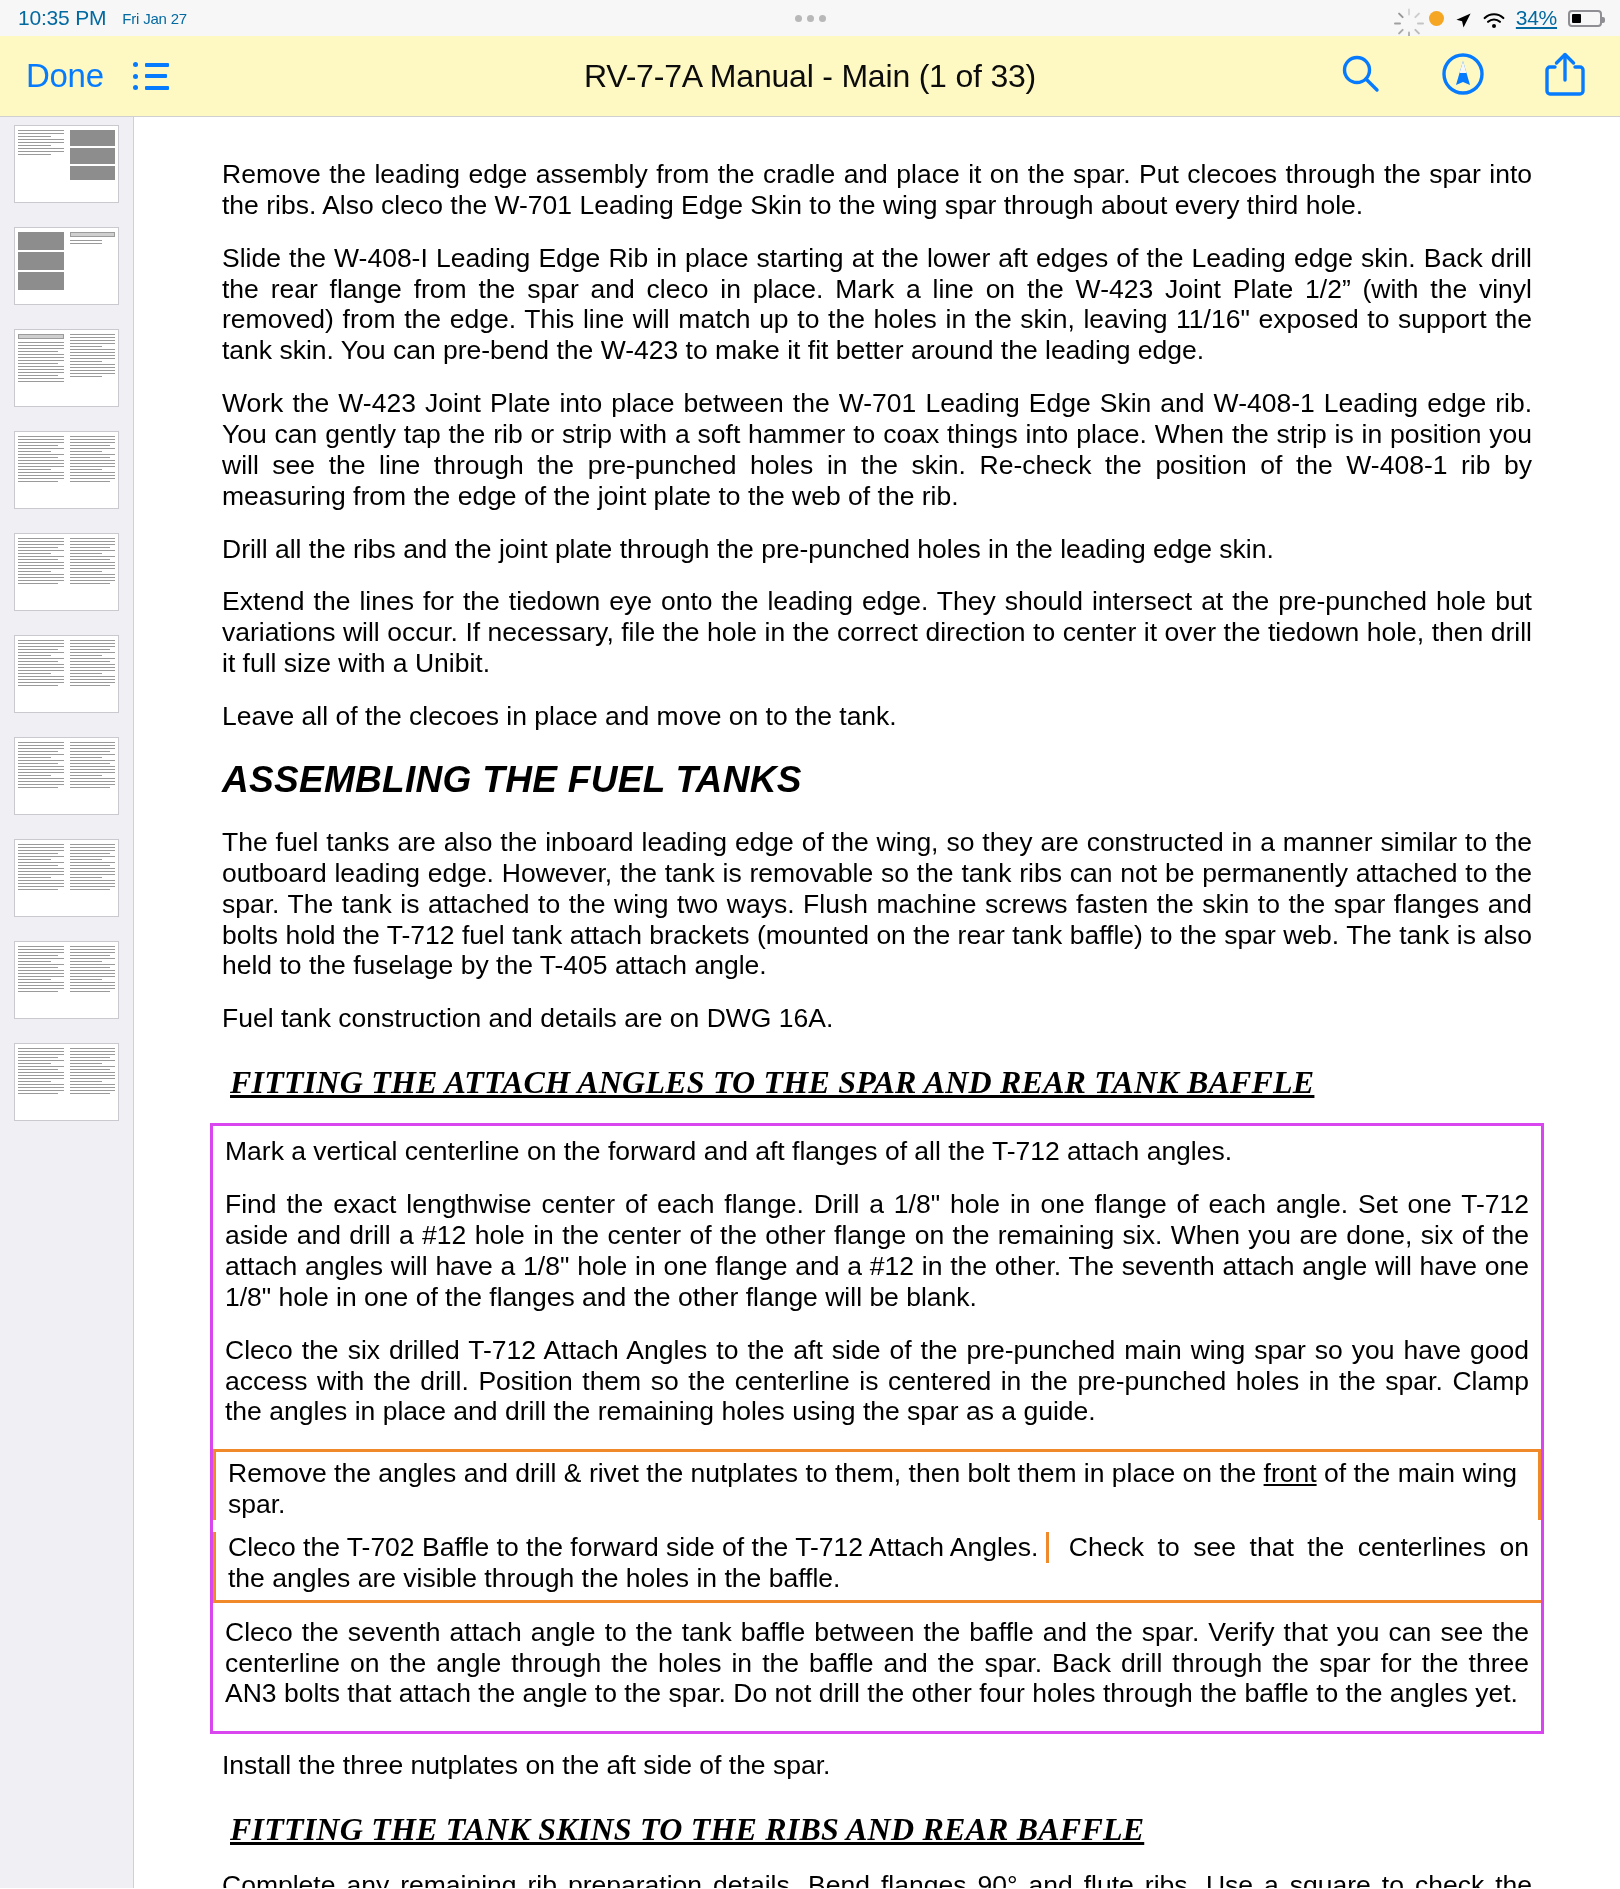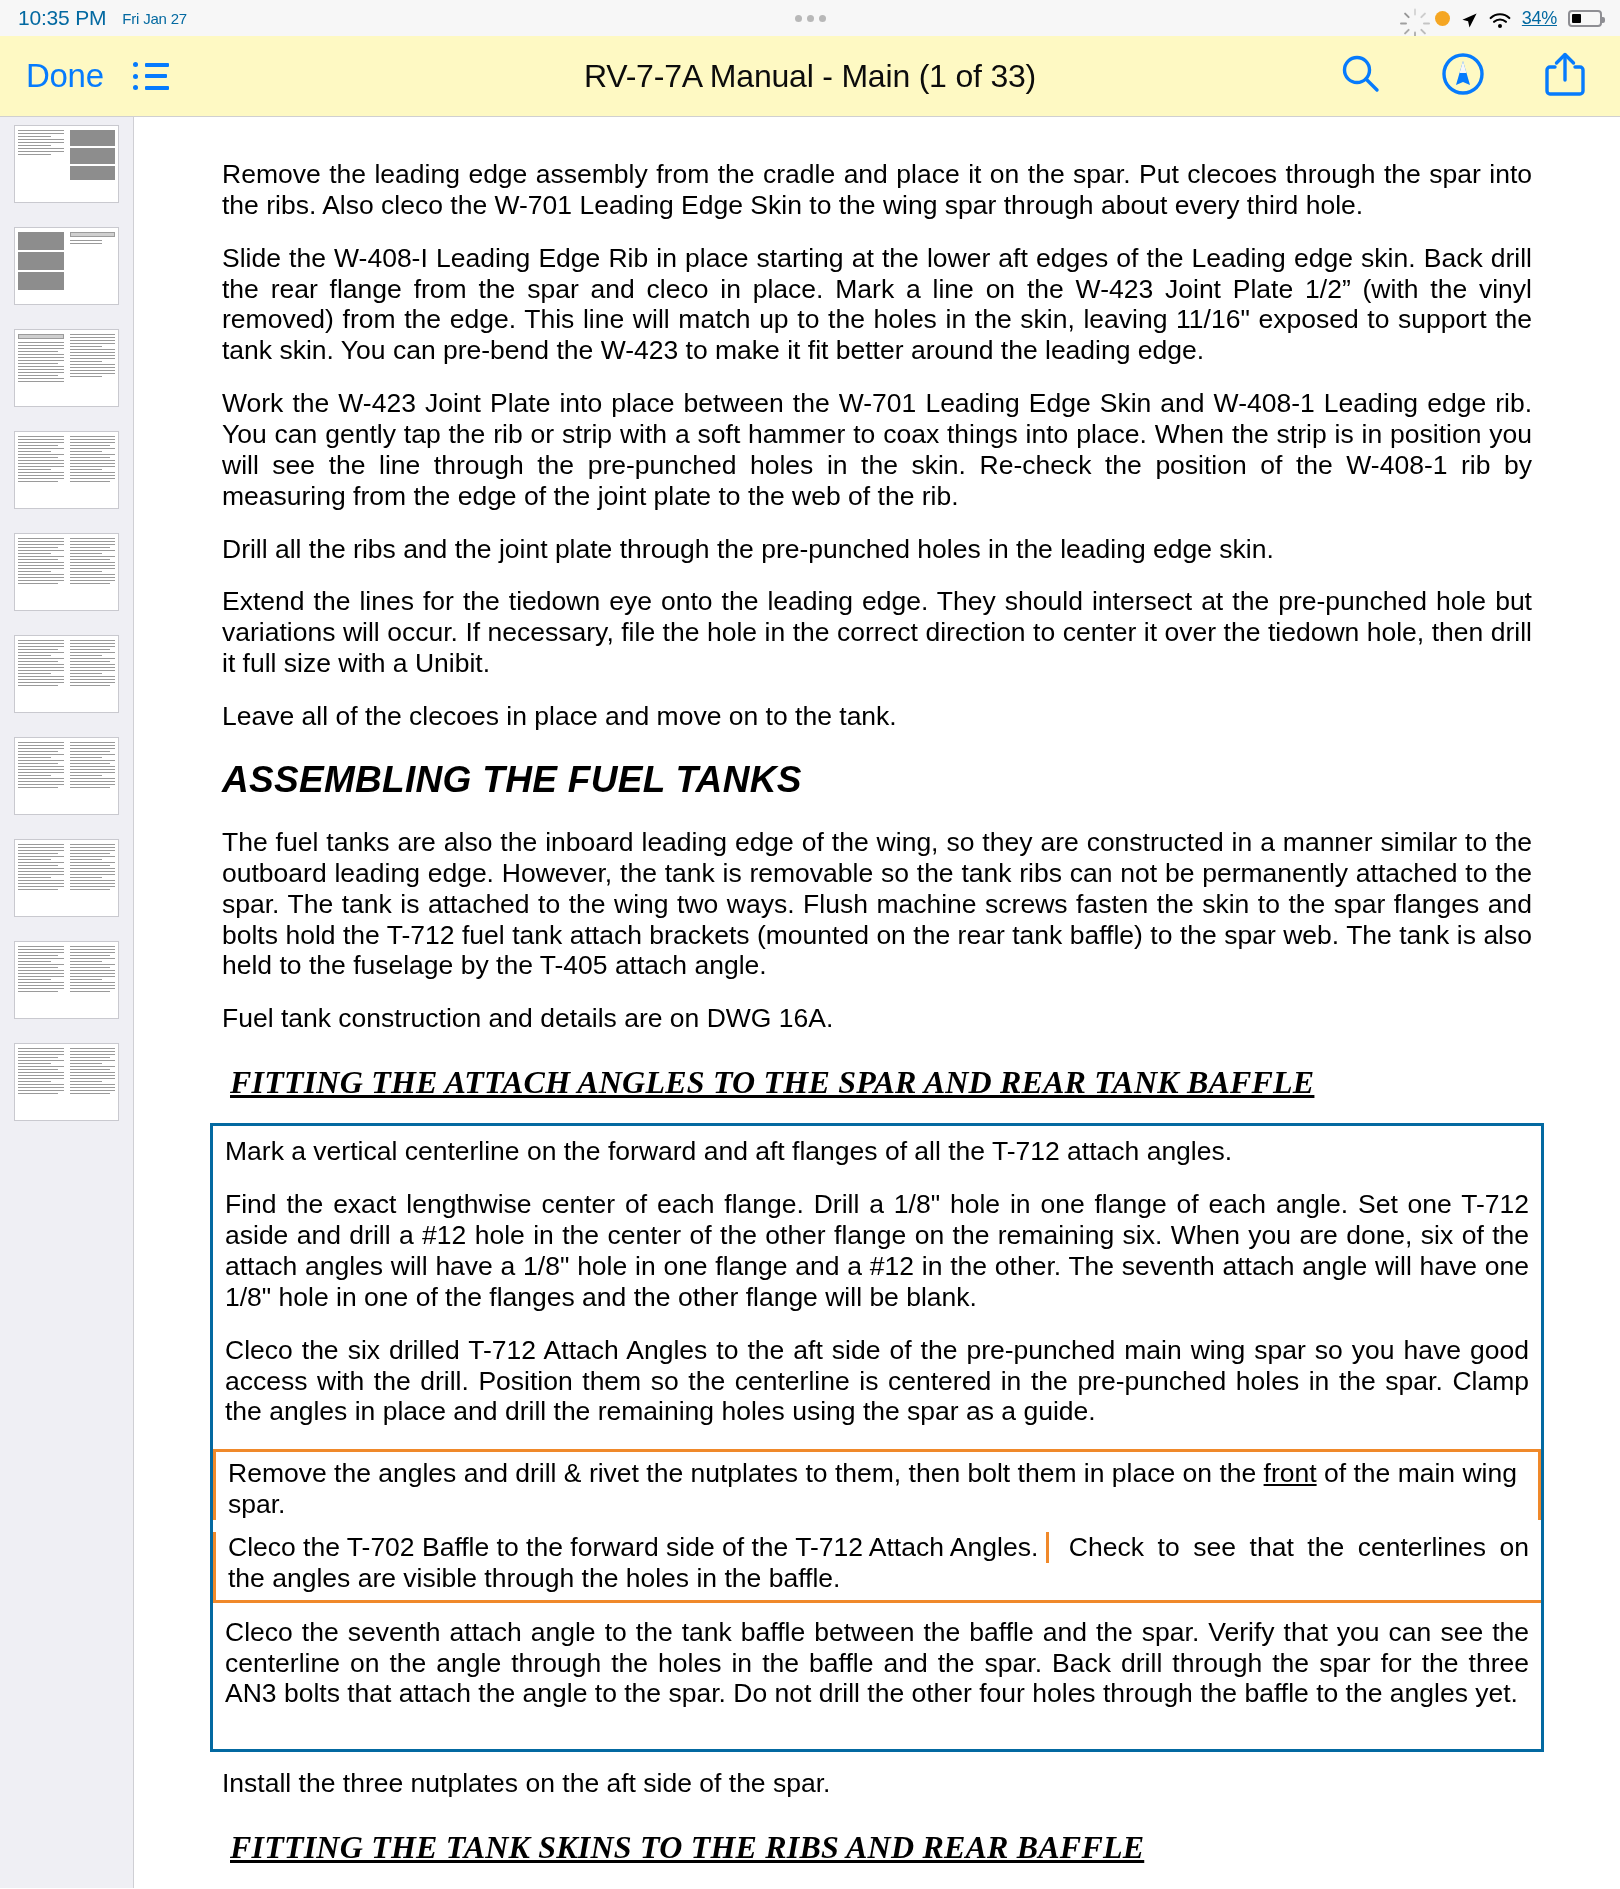--- a/index.html
+++ b/index.html
@@ -35,21 +35,21 @@
     margin-left: auto; display: flex; align-items: center; gap: 11px;
   }
   .spinner-ico { width: 18px; height: 18px; position: relative; display:inline-block; }
   .spinner-ico span {
     position:absolute; left:50%; top:50%; width:2px; height:7px;
     background:#8a8a8a; border-radius:1px; transform-origin: 1px 9px;
   }
   .orange-dot { width: 15px; height: 15px; border-radius: 50%; background: #f5a623; display:block; }
   .loc-ico { width: 17px; height: 17px; display:block; }
   .wifi-ico { width: 22px; height: 17px; display:block; }
-  .batt-pct { font-size: 18px; letter-spacing: -0.3px; text-decoration: underline; }
+  .batt-pct { font-size: 21px; letter-spacing: -0.3px; text-decoration: underline; }
   .batt {
     width: 34px; height: 17px; border: 2px solid #8e8e93; border-radius: 4px;
     position: relative; display:flex; align-items:center; padding:2px;
   }
   .batt:after {
     content:""; position:absolute; right:-5px; top:5px; width:3px; height:6px;
     background:#8e8e93; border-radius:0 2px 2px 0;
   }
   .batt .fill { height: 100%; width: 34%; background: #000; border-radius: 1px; }
 
@@ -159,22 +159,22 @@
     font-style: italic;
     font-family: "Liberation Serif", serif;
     text-decoration: underline;
     margin: 30px 0 22px 8px;
     text-align: left;
     letter-spacing: 0.2px;
   }
 
   
   .box-yellow {
-    border: 3px solid #0369a1;
-    padding: 10px 12px 18px 12px;
+    border: 3px solid #d946ef;
+    padding: 10px 12px 0 12px;
     margin: 0 0 0 -12px;
     width: calc(100% + 24px);
   }
   .box-orange-outer {
     position: relative;
     margin: 4px 0 4px -12px;
     width: calc(100% + 24px);
   }
   .box-orange-top {
     border: 3px solid #f0892a;

